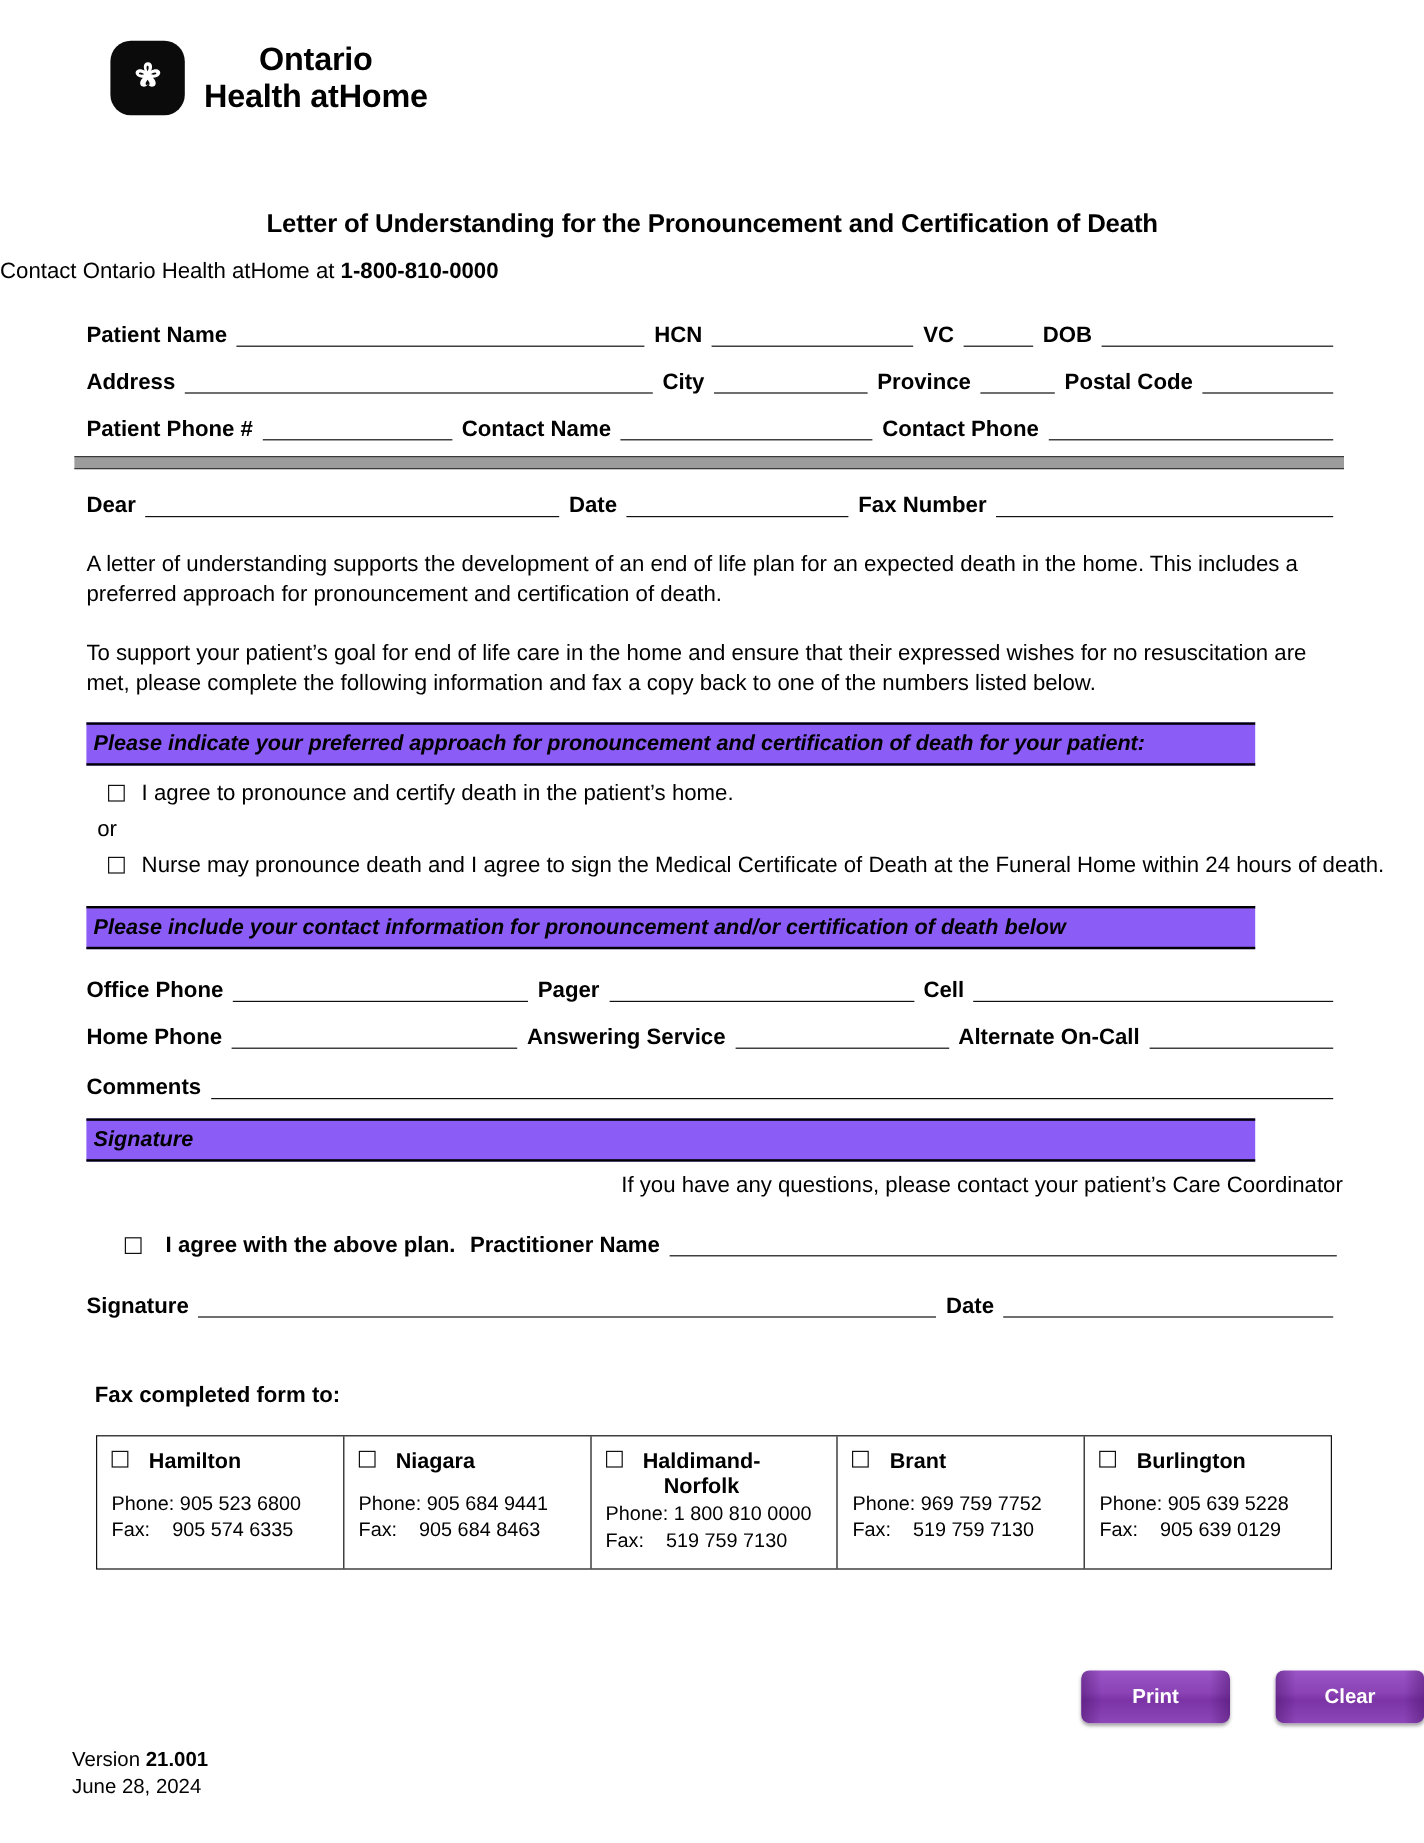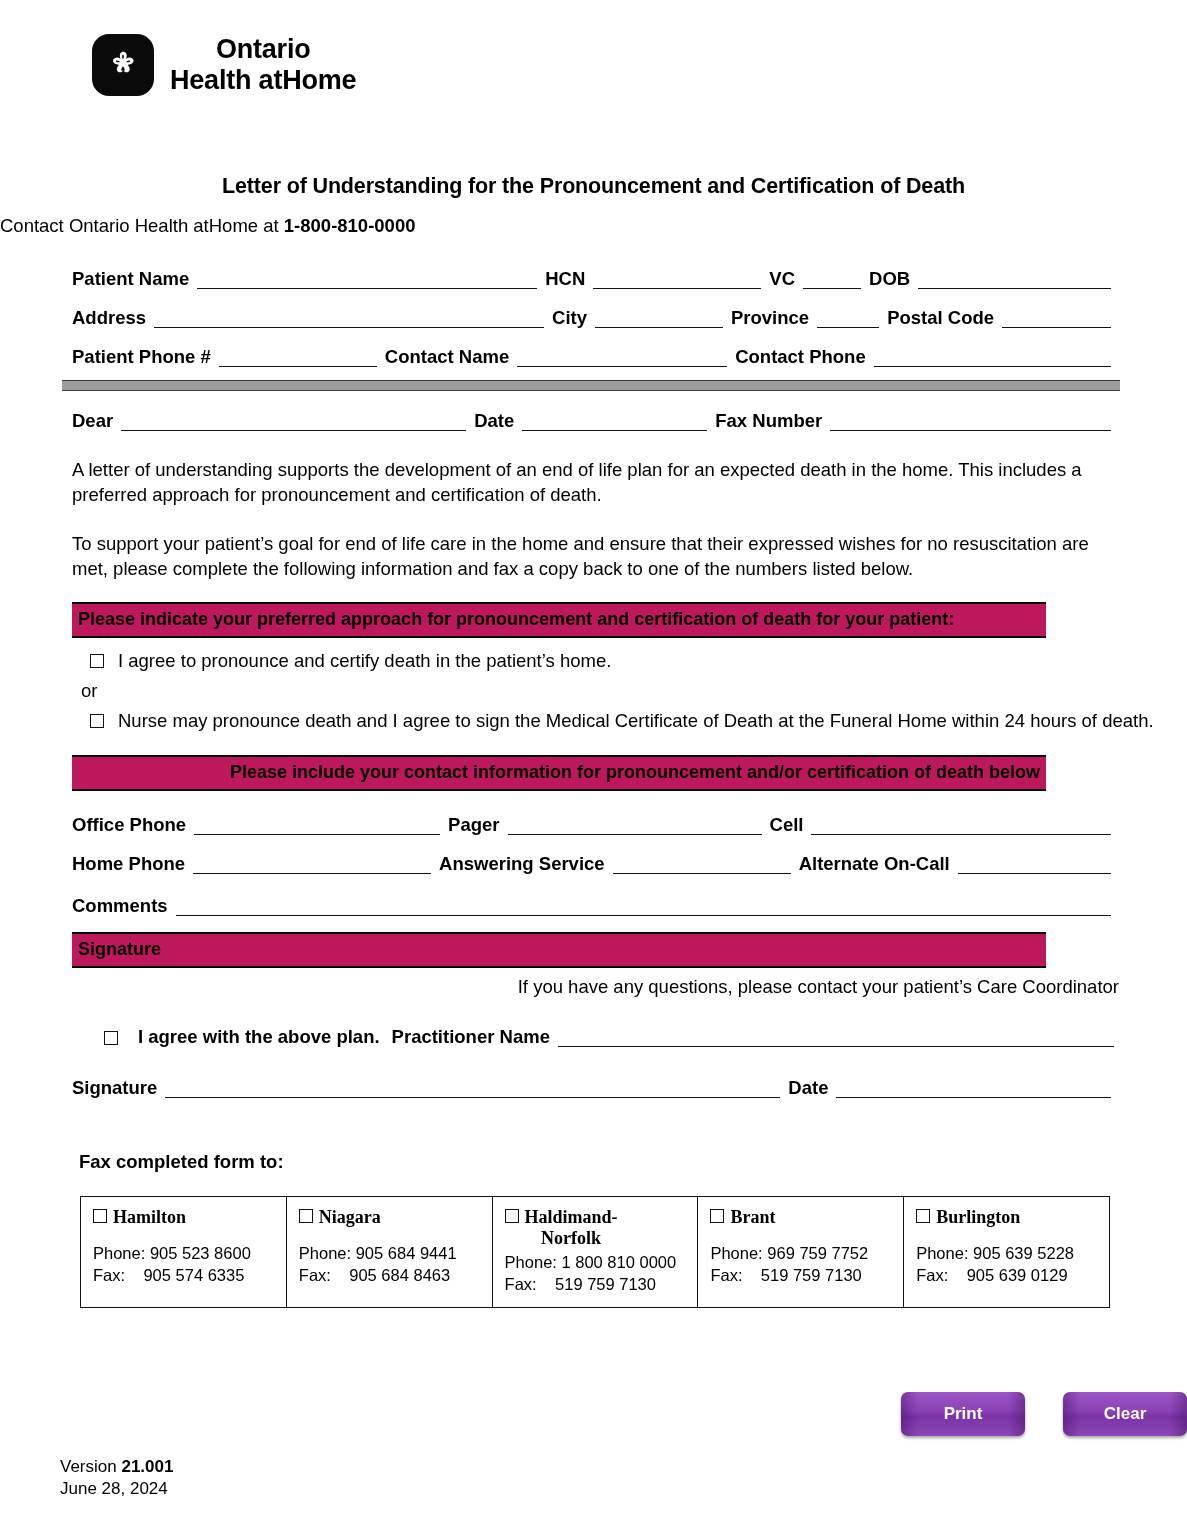--- a/index.html
+++ b/index.html
@@ -101,26 +101,27 @@
     width: 1046px;
     font-size: 18.5px;
     line-height: 1.34;
   }
 
   
   .band {
     position: absolute;
     left: 72px;
     width: 974px;
-    background: #be185d;
+    background: #8b5cf6;
     border-top: 2.2px solid #000;
     border-bottom: 2.2px solid #000;
     font-size: 18px;
     font-weight: bold;
     padding: 5px 6px 6px 6px;
+    font-style: italic;
   }
 
   
   .cbox {
     display: inline-block;
     width: 14px;
     height: 14px;
     border: 1.4px solid #111;
     background: #fff;
     flex: none;
@@ -156,23 +157,22 @@
     border-right: 1.4px solid #111;
     padding: 10px 12px 12px 12px;
     min-height: 100px;
   }
   .fax-cell:last-child { border-right: none; }
   .fax-head {
     font-size: 18px;
     font-weight: bold;
     display: flex;
     align-items: flex-start;
-    gap: 6px;
+    gap: 17px;
     line-height: 1.16;
-    font-family: Liberation Serif, serif;
   }
   .fax-head .fh-name { display: block; }
   .fax-head .fh-name .l2 { display: block; text-align: center; }
   .fax-nums {
     margin-top: 14px;
     font-size: 16.5px;
     line-height: 1.34;
     white-space: pre;
   }
 
@@ -300,21 +300,21 @@
   <span class="cbtxt">I agree to pronounce and certify death in the patient’s home.</span>
 </div>
 <div class="cb-line" style="top:680px; left:81px;">
   <span>or</span>
 </div>
 <div class="cb-line" style="top:710px; left:90px;">
   <span class="cbox"></span>
   <span class="cbtxt">Nurse may pronounce death and I agree to sign the Medical Certificate of Death at the Funeral Home within 24 hours of death.</span>
 </div>
 
-<div class="band" style="top:755px;text-align:right;">Please include your contact information for pronouncement and/or certification of death below</div>
+<div class="band" style="top:755px;">Please include your contact information for pronouncement and/or certification of death below</div>
 
 <div class="frow" style="position:absolute; top:814px; left:72px; width:1047px;">
   <span class="lbl">Office Phone</span>
   <span class="blank" style="width:246px;"></span>
   <span class="lbl">Pager</span>
   <span class="blank" style="width:254px;"></span>
   <span class="lbl">Cell</span>
   <span class="blank grow"></span>
 </div>
 
@@ -355,21 +355,21 @@
 
 <div class="fax-title">Fax completed form to:</div>
 
 <div class="fax-table">
 
   <div class="fax-cell">
     <div class="fax-head">
       <span class="cbox" style="margin-top:2px;"></span>
       <span class="fh-name">Hamilton</span>
     </div>
-    <div class="fax-nums"><span><span>Phone:</span> <span>905 523 8600</span></span>
+    <div class="fax-nums"><span><span>Phone:</span> <span>905 523 6800</span></span>
 <span><span>Fax:</span>    <span>905 574 6335</span></span></div>
   </div>
 
   <div class="fax-cell">
     <div class="fax-head">
       <span class="cbox" style="margin-top:2px;"></span>
       <span class="fh-name">Niagara</span>
     </div>
     <div class="fax-nums"><span><span>Phone:</span> <span>905 684 9441</span></span>
 <span><span>Fax:</span>    <span>905 684 8463</span></span></div>

